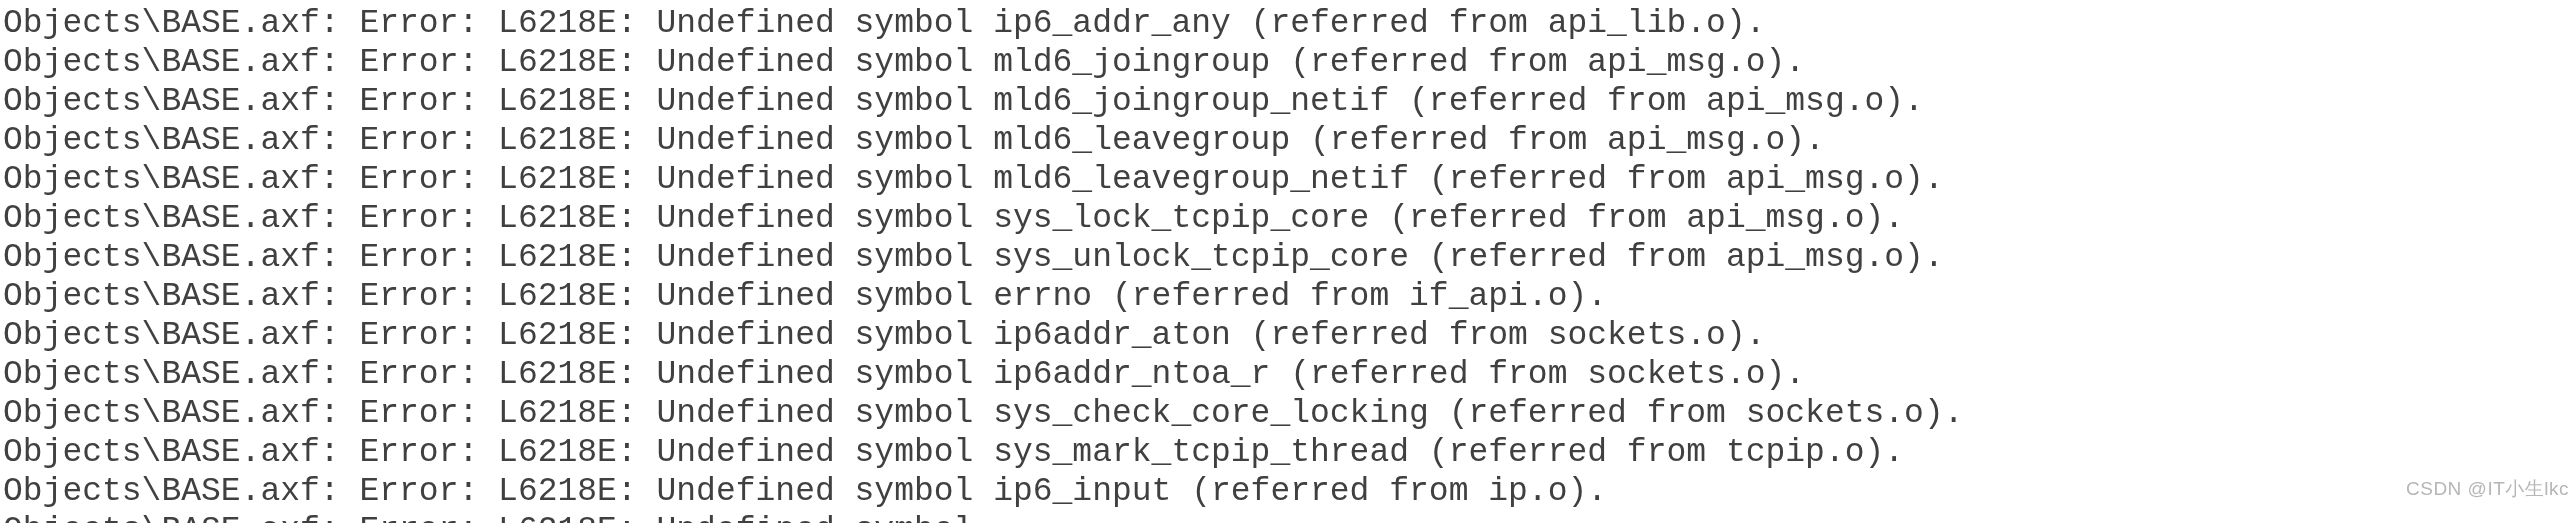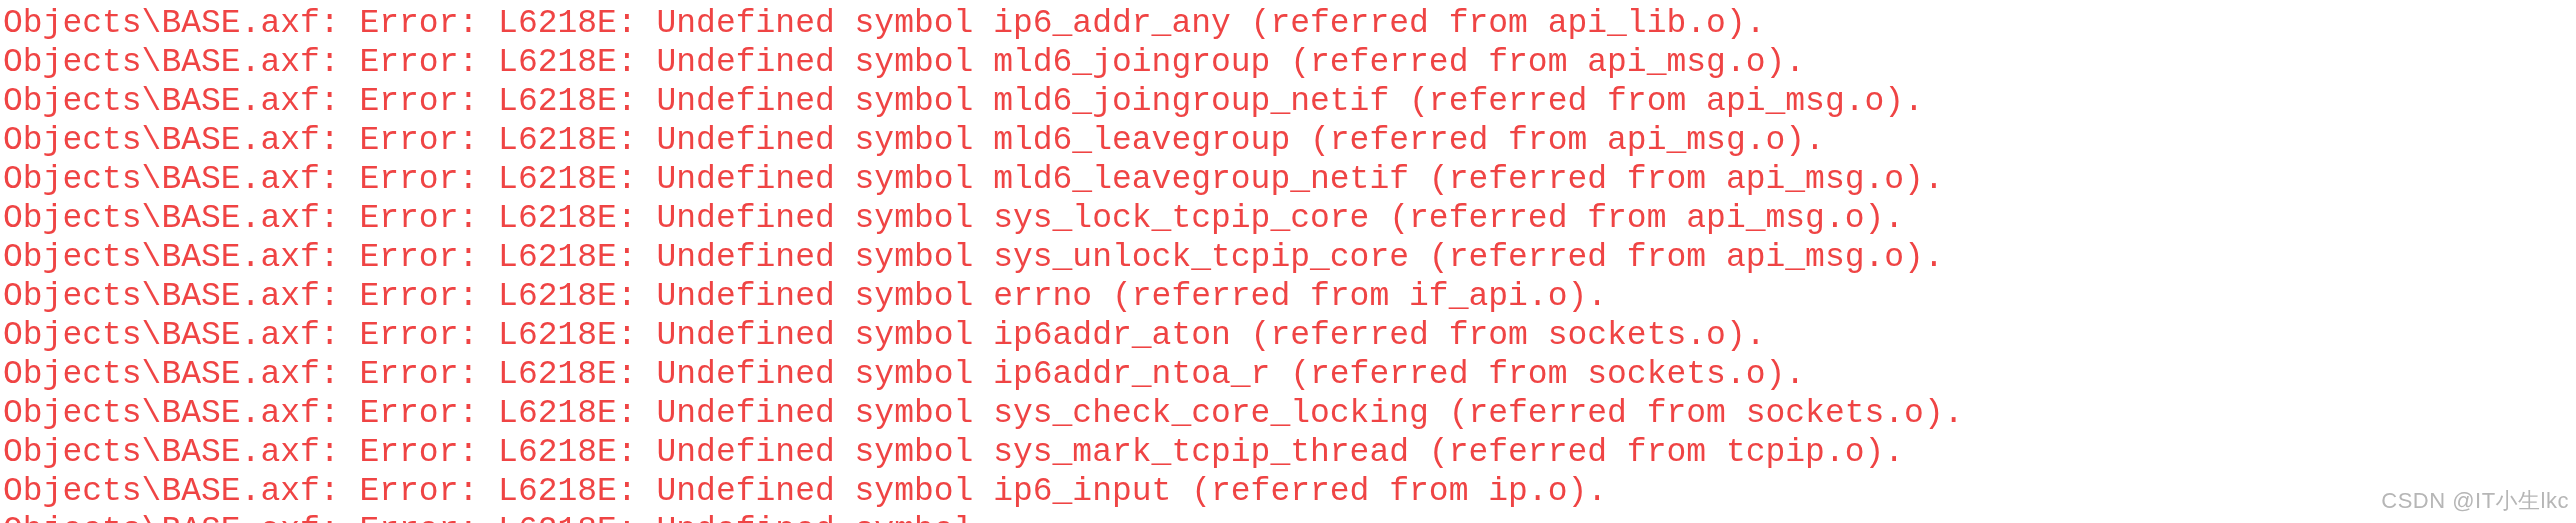--- a/index.html
+++ b/index.html
@@ -18,33 +18,33 @@
     top: 0;
     left: 0;
     width: 2576px;
     height: 523px;
     overflow: hidden;
     padding: 4px 0 0 3px;
     box-sizing: border-box;
     font-family: "Liberation Mono", "DejaVu Sans Mono", monospace;
     font-size: 33px;
     line-height: 39px;
-    color: #ef4444;
+    color: #404040;
     white-space: pre;
   }
   .log-line {
     height: 39px;
     white-space: pre;
   }
   .watermark {
     position: absolute;
     right: 7px;
-    bottom: 7px;
+    bottom: 21px;
     font-family: "Liberation Sans", sans-serif;
-    font-size: 22px;
+    font-size: 19px;
     color: #b6b6b6;
     letter-spacing: 0.5px;
     pointer-events: none;
     margin-left: 47px;
   }
 </style>
 </head>
 <body>
 
 <div class="build-log" id="build-log"><div class="log-line">Objects\BASE.axf: Error: L6218E: Undefined symbol ip6_addr_any (referred from api_lib.o).</div><div class="log-line">Objects\BASE.axf: Error: L6218E: Undefined symbol mld6_joingroup (referred from api_msg.o).</div><div class="log-line">Objects\BASE.axf: Error: L6218E: Undefined symbol mld6_joingroup_netif (referred from api_msg.o).</div><div class="log-line">Objects\BASE.axf: Error: L6218E: Undefined symbol mld6_leavegroup (referred from api_msg.o).</div><div class="log-line">Objects\BASE.axf: Error: L6218E: Undefined symbol mld6_leavegroup_netif (referred from api_msg.o).</div><div class="log-line">Objects\BASE.axf: Error: L6218E: Undefined symbol sys_lock_tcpip_core (referred from api_msg.o).</div><div class="log-line">Objects\BASE.axf: Error: L6218E: Undefined symbol sys_unlock_tcpip_core (referred from api_msg.o).</div><div class="log-line">Objects\BASE.axf: Error: L6218E: Undefined symbol errno (referred from if_api.o).</div><div class="log-line">Objects\BASE.axf: Error: L6218E: Undefined symbol ip6addr_aton (referred from sockets.o).</div><div class="log-line">Objects\BASE.axf: Error: L6218E: Undefined symbol ip6addr_ntoa_r (referred from sockets.o).</div><div class="log-line">Objects\BASE.axf: Error: L6218E: Undefined symbol sys_check_core_locking (referred from sockets.o).</div><div class="log-line">Objects\BASE.axf: Error: L6218E: Undefined symbol sys_mark_tcpip_thread (referred from tcpip.o).</div><div class="log-line">Objects\BASE.axf: Error: L6218E: Undefined symbol ip6_input (referred from ip.o).</div><div class="log-line">Objects\BASE.axf: Error: L6218E: Undefined symbol</div></div>

